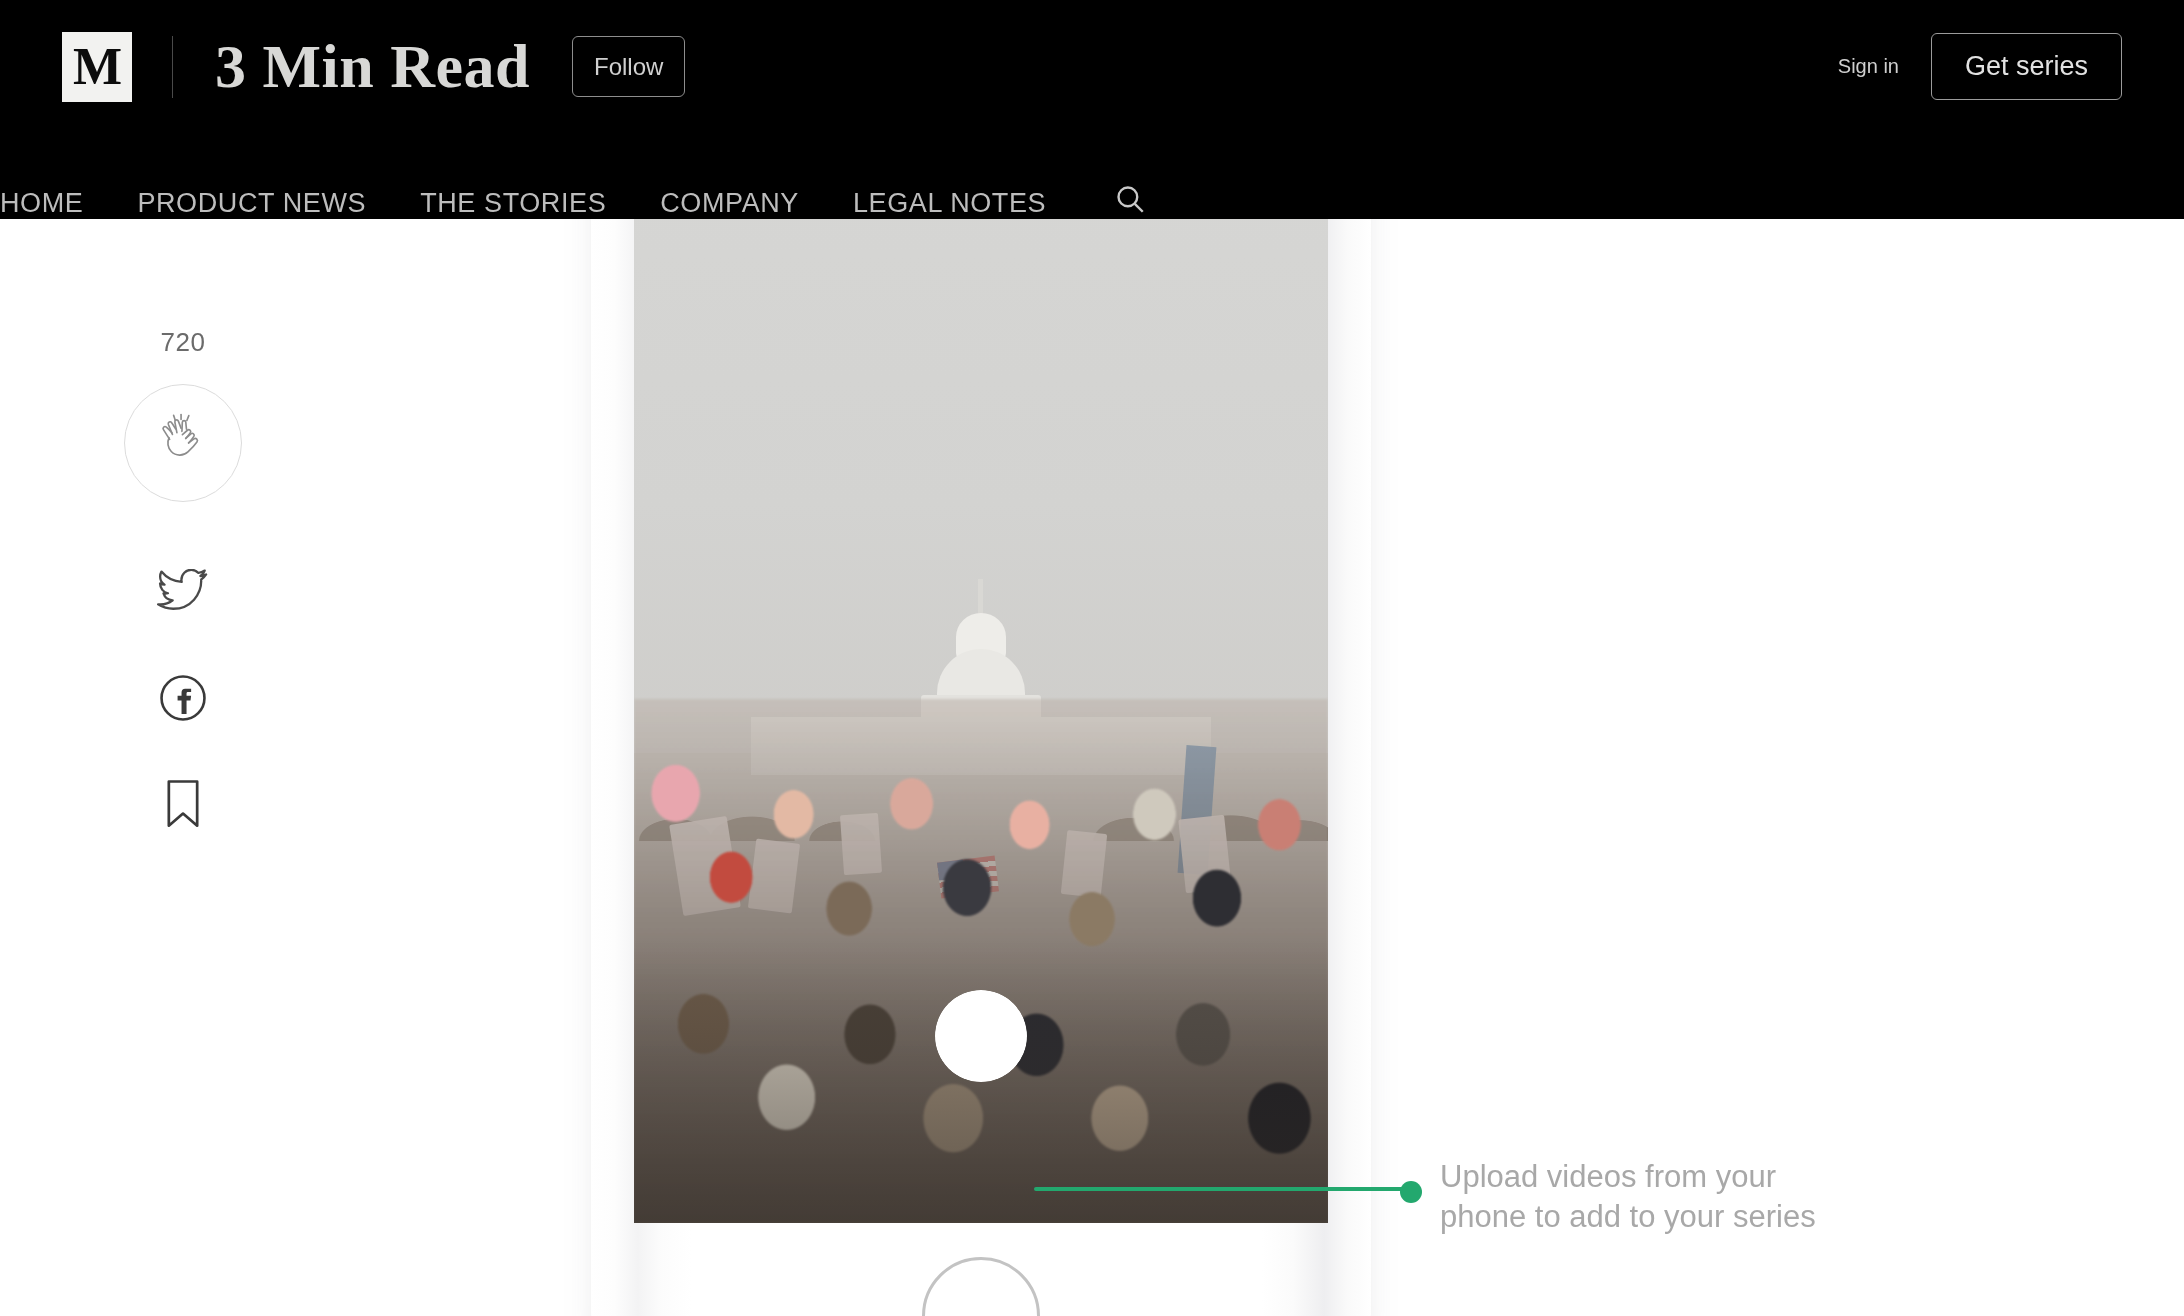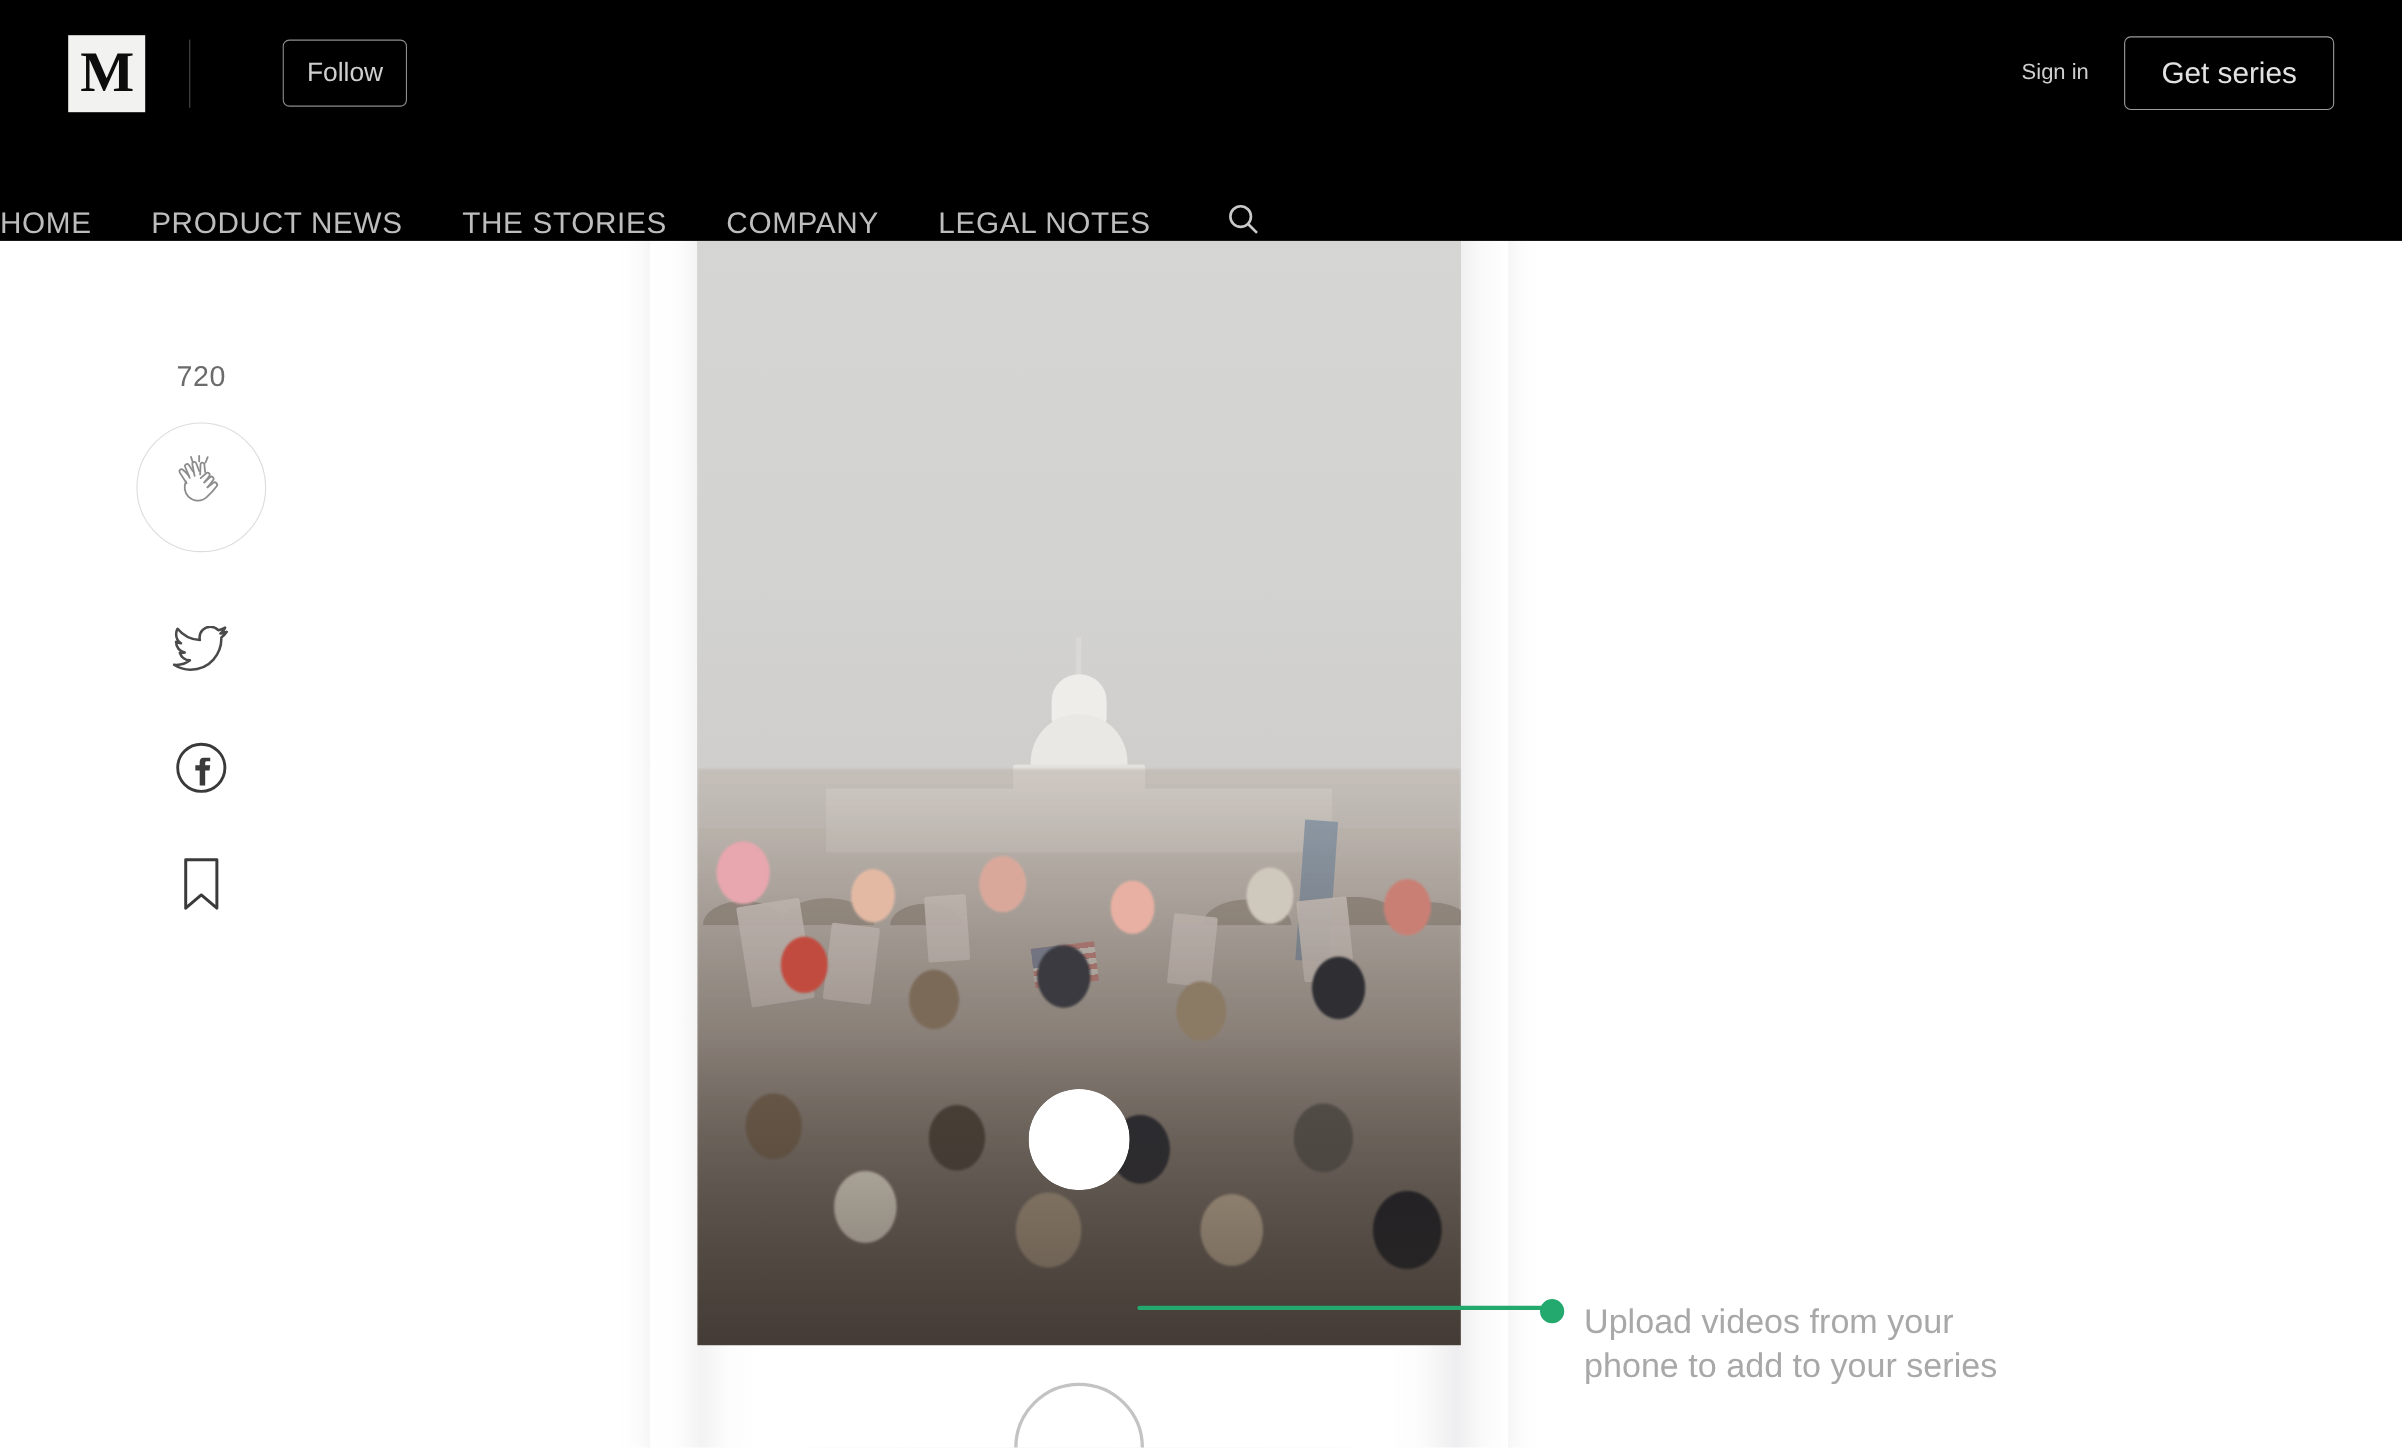--- a/index.html
+++ b/index.html
@@ -242,33 +242,34 @@
   .anno-dot {
     position:absolute; left:1384px; top:962px; width:22px; height:22px;
     border-radius:50%; background:#23a86e; z-index:21;
   }
   .anno-text { position:absolute; left:1424px; top:938px; width:400px; z-index:21; }
   .anno-title {
     font-size:36px; font-weight:700; color:#23a86e;
     font-family:"Liberation Sans", sans-serif; letter-spacing:-0.2px; line-height:1.2;
   }
   .anno-desc {
-    margin-top:25px; font-size:31px; color:#a8a8a8; line-height:1.28;
+    margin-top:0; font-size:31px; color:#a8a8a8; line-height:1.28;
     font-family:"Liberation Sans", sans-serif;
   }
 </style>
 </head>
 <body>
 
 <header class="site-header">
 
   <div class="header-top">
     <div class="brand-block">
       <div class="m-logo">M</div>
       <div class="brand-divider"></div>
+      <div class="brand-title">3 Min Read</div>
       <button class="follow-btn">Follow</button>
     </div>
 
     <div class="header-right">
       <a class="signin-link" href="#">Sign in</a>
       <button class="getstarted-btn">Get series</button>
     </div>
   </div>
 
   <nav class="header-nav">

